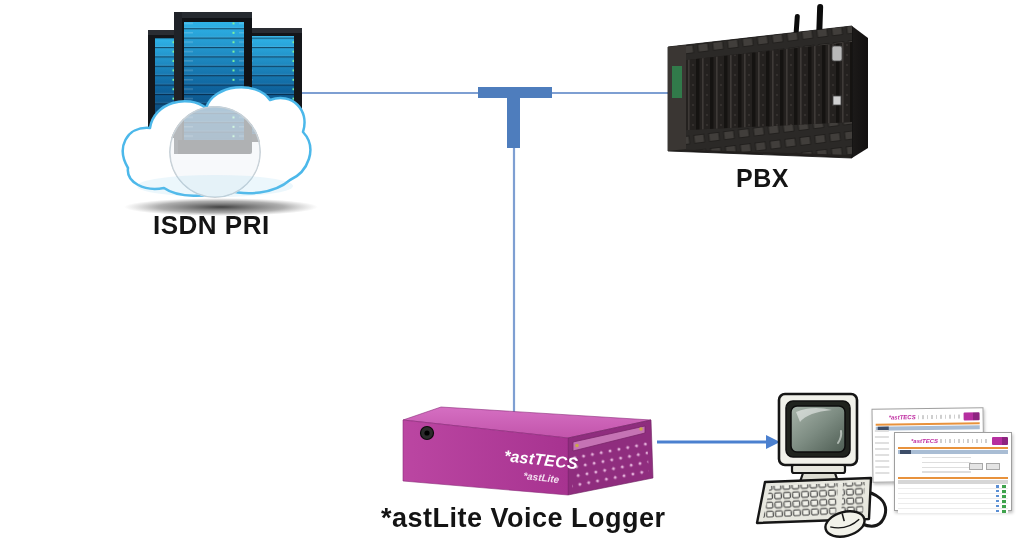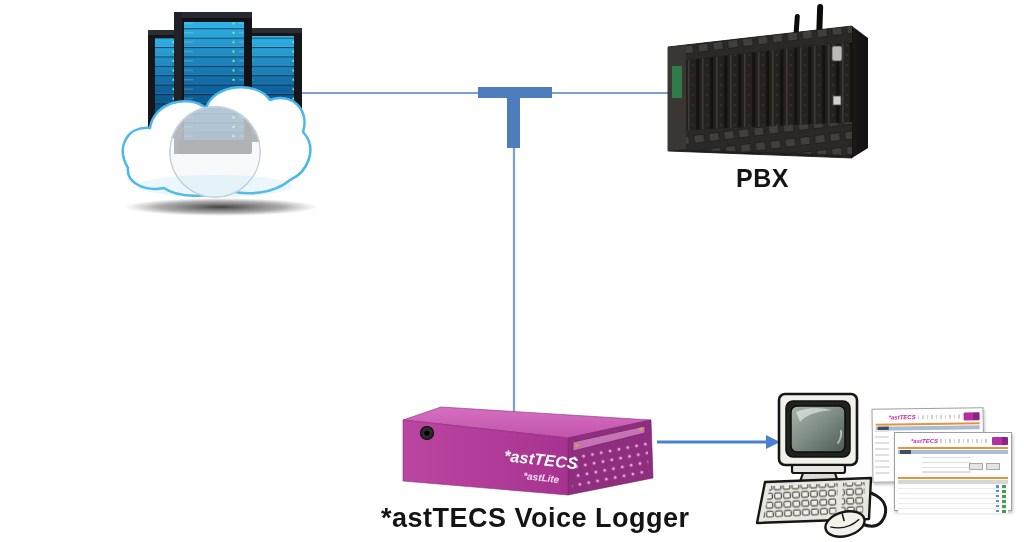--- a/index.html
+++ b/index.html
@@ -271,16 +271,17 @@
       <polygon points="88,99 93,99 91,131 86,131" fill="#e7e7df"></polygon>
     </g>
 
     <g transform="rotate(-15 95 139)">
       <ellipse cx="95" cy="139" rx="20" ry="12" fill="#f2f2ea" stroke="#161616" stroke-width="2.4"></ellipse>
       <path d="M95,128 v8" stroke="#161616" stroke-width="1.6"></path>
       <path d="M80,138 q15,8 30,0" fill="none" stroke="#161616" stroke-width="1.4"></path>
     </g>
   </svg>
 
+  <div id="label-isdn" class="caption">ISDN PRI</div>
   <div id="label-pbx" class="caption">PBX</div>
-  <div id="label-logger" class="caption">*astTECS Voice Logger</div>
+  <div id="label-logger" class="caption">*astLite Voice Logger</div>
 
 </div>
 
 </body></html>

